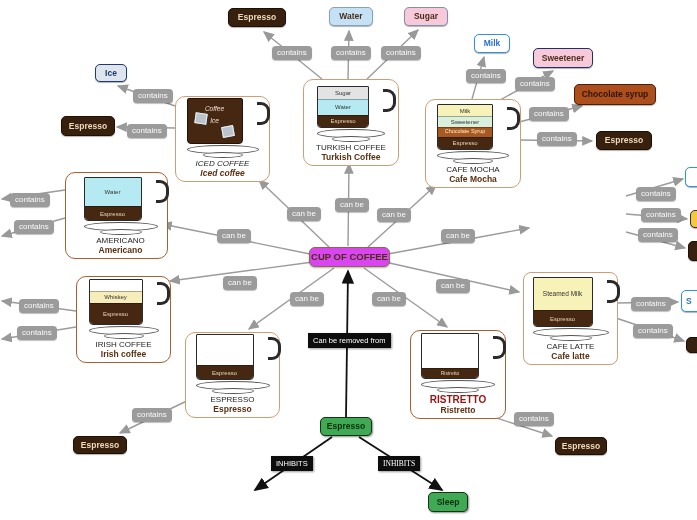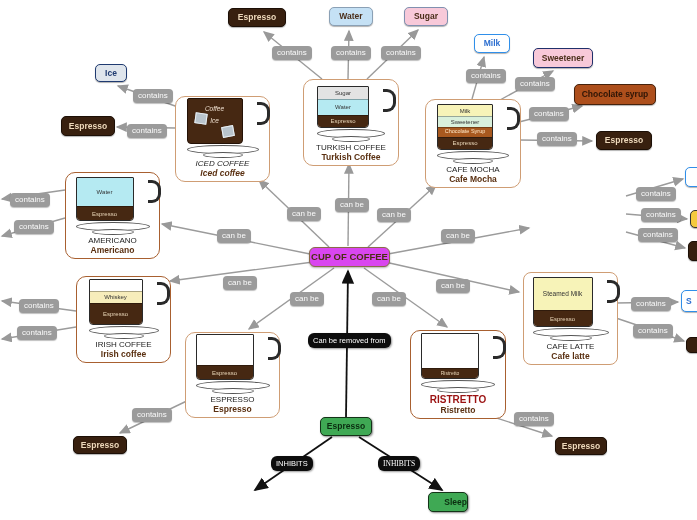--- a/index.html
+++ b/index.html
@@ -4,21 +4,21 @@
 <style>
   html,body{margin:0;padding:0;background:#ffffff;}
   body{font-family:"Liberation Sans",sans-serif;}
   #canvas{position:relative;width:697px;height:520px;background:#ffffff;overflow:hidden;}
   #wires{position:absolute;left:0;top:0;pointer-events:none;}
 
   
   .lbl-gray{position:absolute;background:#9b9b9b;color:#fafafa;font-size:8px;line-height:10px;
     padding:2px 5px;border-radius:4px;white-space:nowrap;box-shadow:0 1px 1px rgba(0,0,0,.25);}
   .lbl-black{position:absolute;background:#0d0d0d;color:#ffffff;font-size:7.5px;line-height:9px;
-    padding:3px 5px;border-radius:6px;white-space:nowrap;box-shadow:1px 1px 2px rgba(0,0,0,.4);}
+    padding:3px 5px;border-radius:0;white-space:nowrap;box-shadow:1px 1px 2px rgba(0,0,0,.4);}
 
   
   .center-box{position:absolute;background:#d946ef;border:1.5px solid #8a6a4a;border-radius:6px;
     color:#4a2e14;font-weight:bold;font-size:9.5px;text-align:center;box-shadow:0 1px 2px rgba(0,0,0,.3);}
 
   
   .ing{position:absolute;border-radius:5px;font-weight:bold;font-size:8.5px;text-align:center;
     white-space:nowrap;box-shadow:0 1px 1px rgba(0,0,0,.3);}
   .ing-espresso{background:#38200f;border:1px solid #1c0f06;color:#eed9bb;}
   .ing-water{background:#c5e1f5;border:1.3px solid #8aa0b5;color:#4a2e1a;}
@@ -170,21 +170,21 @@
         <div class="icecube" style="left:34px;top:27px;transform:rotate(-10deg);"></div>
       </div>
       <div class="handle" style="top:4px;"></div>
       <div class="saucer" style="width:70px;"></div>
       <div class="saucer2" style="width:38px;"></div>
     </div>
     <div class="caps">ICED COFFEE</div>
     <div class="cname">Iced coffee</div>
   </div>
 
-  <div class="concept dark" style="left:65px;top:172px;width:93px;height:82px;">
+  <div class="concept dark" style="left:65px;top:172px;width:93px;height:82px;padding-left:8px;">
     <div class="cupwrap">
       <div class="cup" style="width:56px;height:42px;">
         <div class="layer l-water" style="height:29px;">
             <span>Water</span>
           </div>
         <div class="layer l-esp" style="height:13px;">
             <span>Espresso</span>
           </div>
       </div>
       <div class="handle"></div>
@@ -283,21 +283,21 @@
   <div class="ing ing-espresso" style="left:555px;top:437px;width:50px;height:16px;line-height:16px;">Espresso</div>
   <div class="ing ing-espresso" style="left:73px;top:436px;width:52px;height:16px;line-height:16px;">Espresso</div>
 
   <div class="ing ing-milk" style="left:685px;top:167px;width:28px;height:18px;"></div>
   <div class="ing ing-cut-oil" style="left:690px;top:210px;width:24px;height:16px;"></div>
   <div class="ing ing-espresso" style="left:688px;top:241px;width:24px;height:18px;"></div>
   <div class="ing ing-milk" style="left:681px;top:290px;width:30px;height:20px;line-height:20px;text-align:left;padding-left:4px;">S</div>
   <div class="ing ing-espresso" style="left:686px;top:337px;width:24px;height:14px;"></div>
 
   <div class="ing ing-green" style="left:320px;top:417px;width:50px;height:17px;line-height:17px;">Espresso</div>
-  <div class="ing ing-green" style="left:428px;top:492px;width:38px;height:18px;line-height:18px;text-align:right;">Sleep</div>
+  <div class="ing ing-green" style="left:428px;top:492px;width:38px;height:18px;line-height:18px;">Sleep</div>
 
   <div class="lbl-black" style="left:308px;top:333px;">Can be removed from</div>
   <div class="lbl-black" style="left:271px;top:456px;">INHIBITS</div>
   <div class="lbl-black" style="left:378px;top:456px;font-family:Liberation Serif, serif;">INHIBITS</div>
 
   <div class="lbl-gray" style="left:335px;top:198px;">can be</div>
   <div class="lbl-gray" style="left:287px;top:207px;">can be</div>
   <div class="lbl-gray" style="left:377px;top:208px;">can be</div>
   <div class="lbl-gray" style="left:217px;top:229px;">can be</div>
   <div class="lbl-gray" style="left:441px;top:229px;">can be</div>

